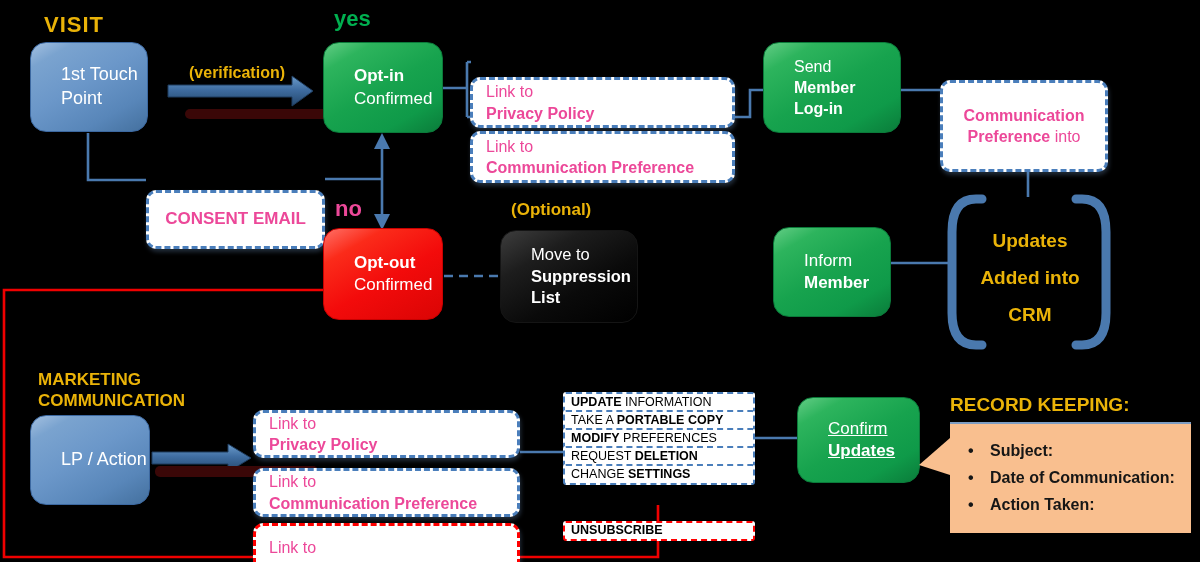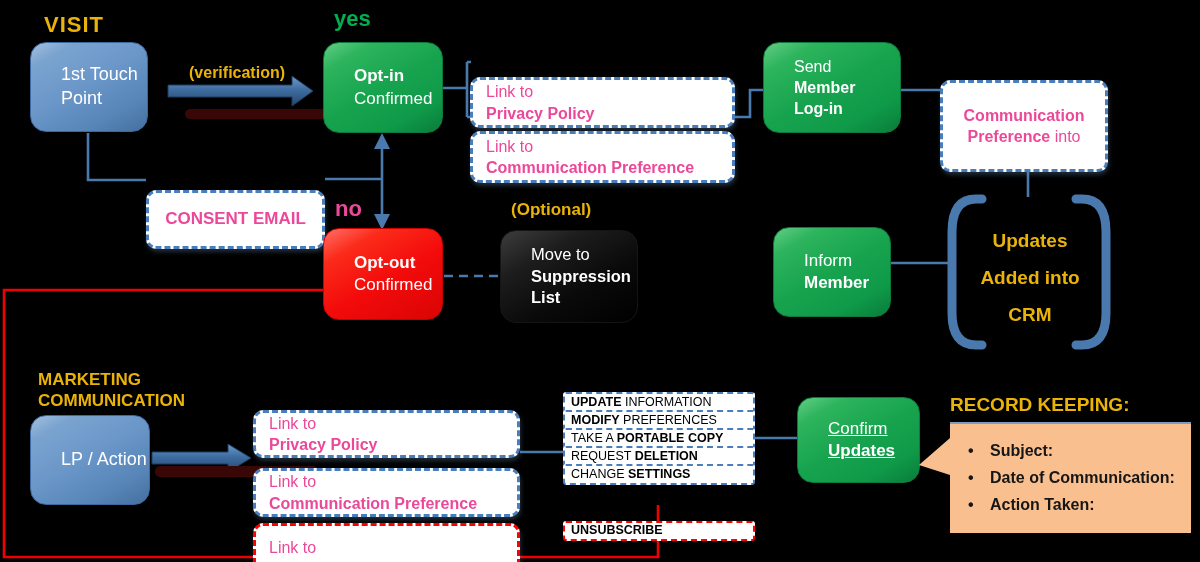--- a/index.html
+++ b/index.html
@@ -175,24 +175,24 @@
 
   <div class="dashed red-border" style="left:253px;top:483px;width:267px;height:50px;">
     <div>Link to</div>
   </div>
 
   <div id="actions">
     <div class="action-row">
       <span class="b">UPDATE</span><span> INFORMATION</span>
     </div>
     <div class="action-row">
+      <span>TAKE A </span><span class="b">PORTABLE COPY</span>
+    </div>
+    <div class="action-row">
       <span class="b">MODIFY</span><span> PREFERENCES</span>
-    </div>
-    <div class="action-row">
-      <span>TAKE A </span><span class="b">PORTABLE COPY</span>
     </div>
     <div class="action-row">
       <span>REQUEST </span><span class="b">DELETION</span>
     </div>
     <div class="action-row">
       <span>CHANGE </span><span class="b">SETTINGS</span>
     </div>
     <div class="action-row red-border">
       <span class="b">UNSUBSCRIBE</span>
     </div>

